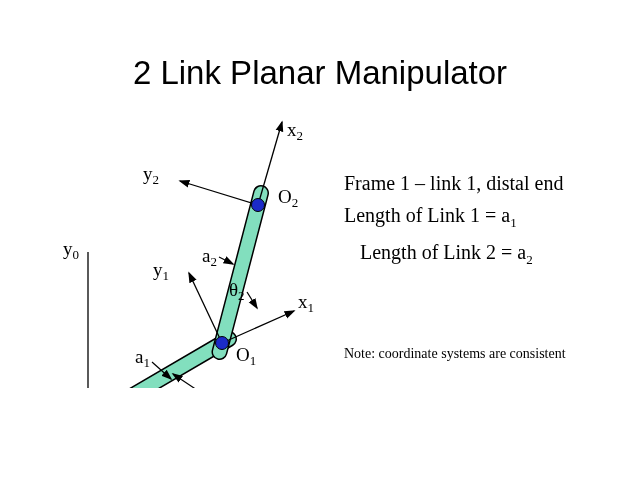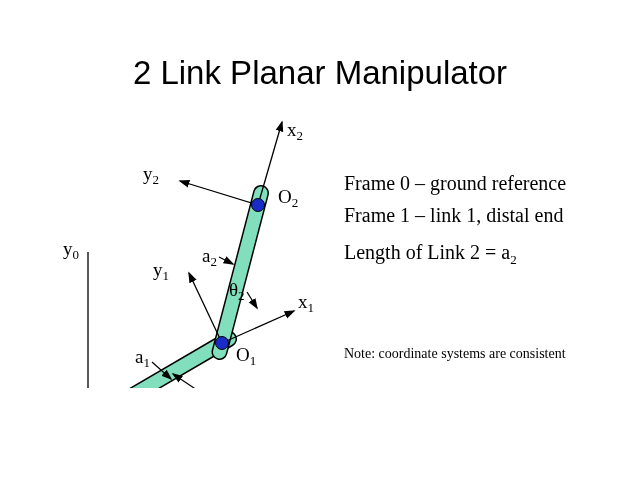--- a/index.html
+++ b/index.html
@@ -2,21 +2,21 @@
 <html><head>
 <meta charset="utf-8">
 <style>
   html,body{margin:0;padding:0;background:#ffffff;}
   .slide{position:relative;width:640px;height:388px;background:#ffffff;overflow:hidden;
          font-family:"Liberation Serif",serif;color:#000;}
   .title{position:absolute;left:0;top:54px;width:640px;text-align:center;
          font-family:"Liberation Sans",sans-serif;font-size:33px;white-space:nowrap;}
   .facts{position:absolute;left:344px;top:171px;font-size:20px;line-height:24px;}
   .fact sub{font-size:13px;}
-  .fact.gap{margin-top:5px;}
+  .fact.gap{margin-top:5px;margin-left:16px;}
   .note{position:absolute;left:344px;top:344px;font-size:14px;line-height:19px;}
   svg.diagram{position:absolute;left:0;top:0;}
   svg.diagram text{font-family:"Liberation Serif",serif;font-size:19px;fill:#000;}
   svg.diagram .sub{font-size:13px;}
 </style>
 </head>
 <body>
 
 <div class="slide">
 
@@ -62,22 +62,22 @@
     <text x="229" y="296"><tspan>θ</tspan><tspan class="sub" dy="4">2</tspan></text>
     <text x="298" y="308"><tspan>x</tspan><tspan class="sub" dy="4">1</tspan></text>
     <text x="135" y="363"><tspan>a</tspan><tspan class="sub" dy="4">1</tspan></text>
     <text x="236" y="361"><tspan>O</tspan><tspan class="sub" dy="4">1</tspan></text>
     <text x="189" y="411"><tspan>θ</tspan><tspan class="sub" dy="4">1</tspan></text>
     <text x="261" y="426"><tspan>x</tspan><tspan class="sub" dy="4">0</tspan></text>
     <text x="110" y="445"><tspan>O</tspan><tspan class="sub" dy="4">0</tspan></text>
   </svg>
 
   <div class="facts">
-    <div class="fact"><span>Frame 0 – ground reference</span><sub></sub></div>
     <div class="fact"><span>Frame 1 – link 1, distal end</span><sub></sub></div>
+    <div class="fact"><span>Length of Link 1 = a</span><sub>1</sub></div>
     <div class="fact gap"><span>Length of Link 2 = a</span><sub>2</sub></div>
   </div>
 
   <div class="note">
     <div>Note: coordinate systems are consistent</div>
   </div>
 
 </div>
 
 </body></html>

